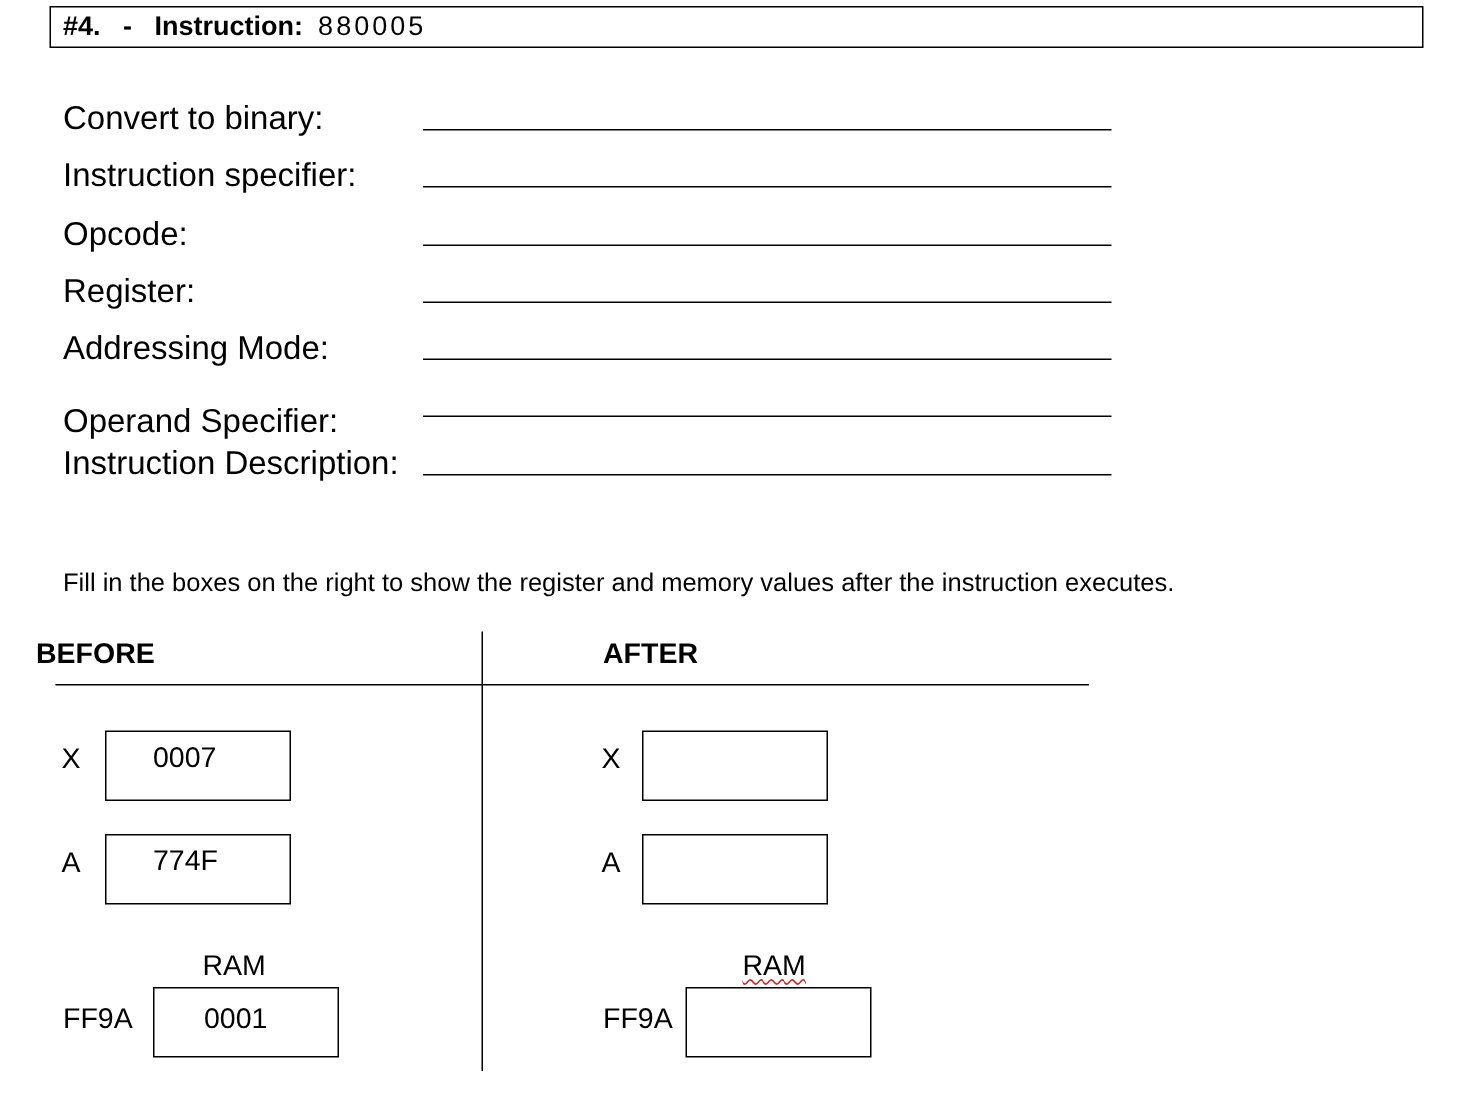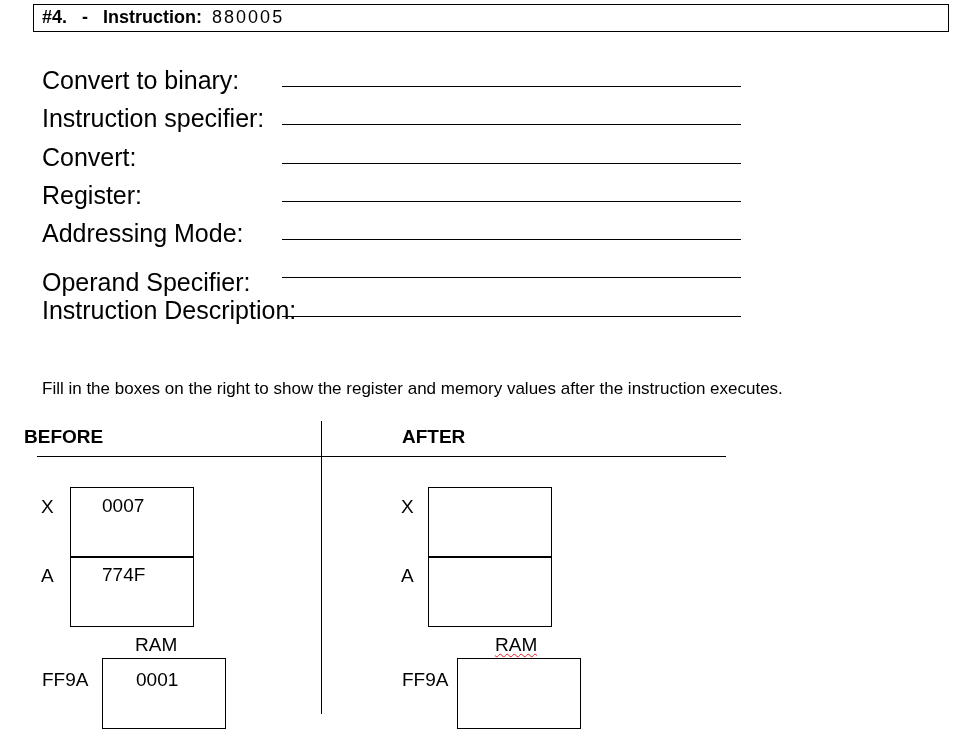--- a/index.html
+++ b/index.html
@@ -11,50 +11,50 @@
     .header-box {
       left: 33px; top: 4px; width: 916px; height: 28px;
       border: 1px solid #000; box-sizing: border-box;
     }
     .header-text {
       left: 42px; top: 7px; font-size: 18px; font-weight: bold; white-space: pre;
     }
     .header-code {
       font-weight: normal; letter-spacing: 2px; font-family: "Liberation Sans", sans-serif;
     }
-    .field-label { left: 42px; font-size: 25px; }
+    .field-label { left: 42px; font-size: 22px; }
     .field-line {
       left: 282px; width: 459px; height: 0; border-top: 1px solid #000;
     }
     .instructions { left: 42px; top: 379px; font-size: 17px; white-space: nowrap; }
     .col-head { font-size: 19px; font-weight: bold; top: 426px; }
     .hline { left: 37px; top: 456px; width: 689px; border-top: 1px solid #000; height: 0; }
     .vline { left: 321px; top: 421px; height: 293px; border-left: 1px solid #000; width: 0; }
     .reg-label { font-size: 19px; }
     .box {
-      border: 1px solid #000; box-sizing: border-box; width: 124px; height: 71px;
+      border: 1px solid #000; box-sizing: border-box; width: 124px; height: 47px;
       font-size: 19px;
     }
     .box-value { position: absolute; left: 31px; top: 7px; }
     .ram-label { font-size: 19px; }
     .spell { text-decoration: underline wavy #e02020; text-decoration-thickness: 1px; text-underline-offset: 2px; }
   </style>
 </head>
 <body>
 
 <div class="abs header-box"></div>
 <div class="abs header-text"><span>#4.</span>   <span>-</span>   <span>Instruction:</span>  <span class="header-code">880005</span></div>
 
 <div class="abs field-label" style="top:66px">Convert to binary:</div>
 <div class="abs field-line" style="top:86px"></div>
 
 <div class="abs field-label" style="top:104px">Instruction specifier:</div>
 <div class="abs field-line" style="top:124px"></div>
 
-<div class="abs field-label" style="top:143px">Convert:</div>
+<div class="abs field-label" style="top:143px">Opcode:</div>
 <div class="abs field-line" style="top:163px"></div>
 
 <div class="abs field-label" style="top:181px">Register:</div>
 <div class="abs field-line" style="top:201px"></div>
 
 <div class="abs field-label" style="top:219px">Addressing Mode:</div>
 <div class="abs field-line" style="top:239px"></div>
 
 <div class="abs field-label" style="top:268px">Operand Specifier:</div>
 <div class="abs field-line" style="top:277px"></div>

